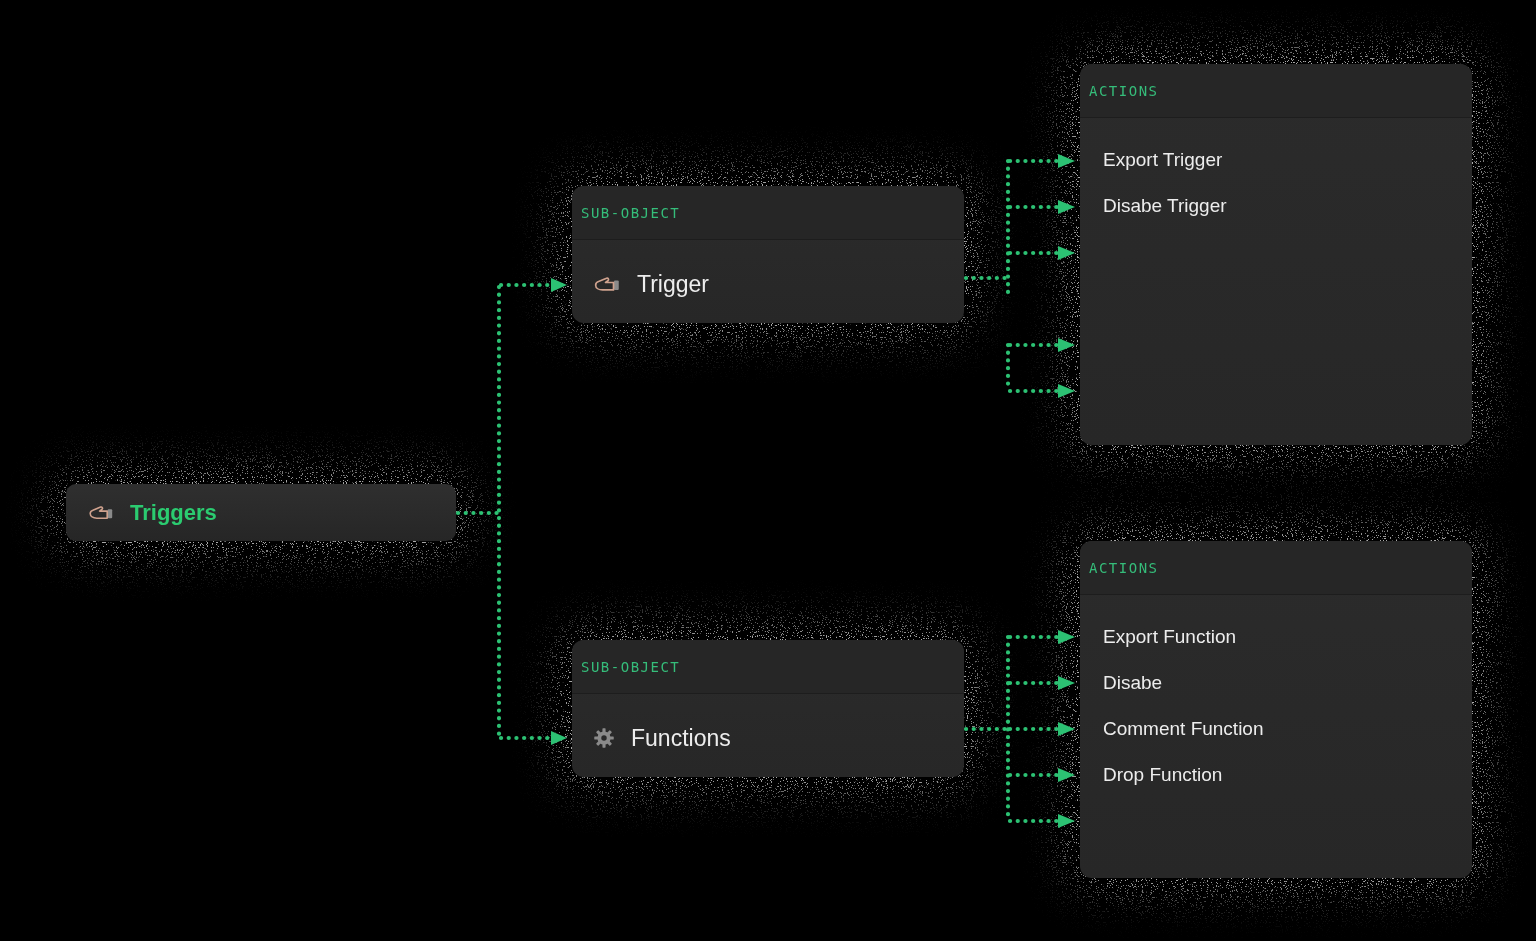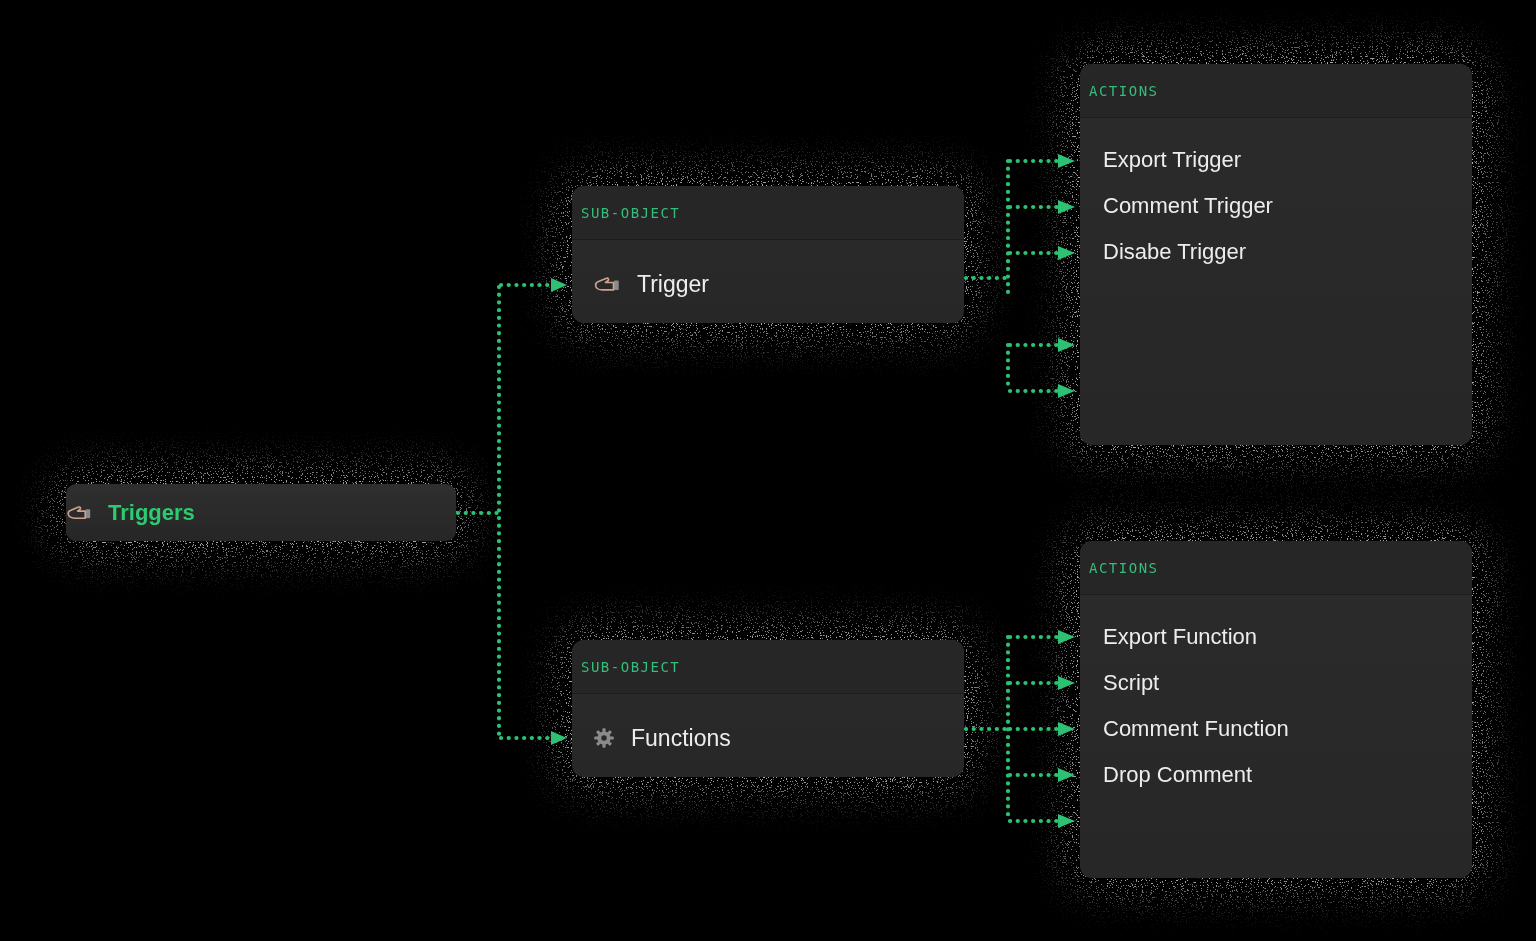--- a/index.html
+++ b/index.html
@@ -15,24 +15,24 @@
   .ah{fill:var(--accent);}
   .card{position:absolute; background:linear-gradient(180deg,#2b2b2b,#272727); border-radius:12px; overflow:hidden;}
   .card-header{height:54px; display:flex; align-items:center; padding:0 9px;
     background:var(--panel-header); border-bottom:1px solid var(--divider);
     color:var(--label-green); font-family:"DejaVu Sans Mono", monospace;
     font-size:14px; letter-spacing:1.5px;}
   .sub-row{height:83px; padding:5px 0 0 21px; display:flex; align-items:center; cursor:pointer;}
   .sub-title{margin-left:16px; color:var(--text-primary); font-size:23px;}
   .action-list{padding-top:19px;}
   .action-row{height:46px; display:flex; align-items:center; padding-left:23px; cursor:pointer;}
-  .action-label{color:var(--text-primary); font-size:22px;}
+  .action-label{color:var(--text-primary); font-size:19px;}
   .node{position:absolute; left:66px; top:484px; width:390px; height:57px;
     background:linear-gradient(180deg,#2f2f2f,#262626); border-radius:10px;
-    display:flex; align-items:center; cursor:pointer;}
+    display:flex; align-items:center; padding-left:22px; cursor:pointer;}
   .node-label{margin-left:16px; color:var(--node-green); font-size:22px; font-weight:bold;}
   .icon{display:inline-flex; flex:0 0 auto;}
   #sub-trigger{left:572px; top:186px; width:392px; height:137px;}
   #sub-functions{left:572px; top:640px; width:392px; height:137px;}
   #panel-trigger-actions{left:1080px; top:64px; width:392px; height:381px;}
   #panel-function-actions{left:1080px; top:541px; width:392px; height:337px;}
 </style>
 </head>
 <body>
 
@@ -146,39 +146,36 @@
     </div>
   </div>
 
   <div class="card" id="panel-trigger-actions">
     <div class="card-header">ACTIONS</div>
     <div class="action-list">
       <div class="action-row">
           <span class="action-label">Export Trigger</span>
         </div>
       <div class="action-row">
-          <span class="action-label">Comment Trigger</span>
-        </div>
-      <div class="action-row">
           <span class="action-label">Disabe Trigger</span>
         </div>
     </div>
   </div>
 
   <div class="card" id="panel-function-actions">
     <div class="card-header">ACTIONS</div>
     <div class="action-list">
       <div class="action-row">
           <span class="action-label">Export Function</span>
         </div>
       <div class="action-row">
-          <span class="action-label">Script</span>
+          <span class="action-label">Disabe</span>
         </div>
       <div class="action-row">
           <span class="action-label">Comment Function</span>
         </div>
       <div class="action-row">
-          <span class="action-label">Drop Comment</span>
+          <span class="action-label">Drop Function</span>
         </div>
     </div>
   </div>
 
 </div>
 
 </body></html>

